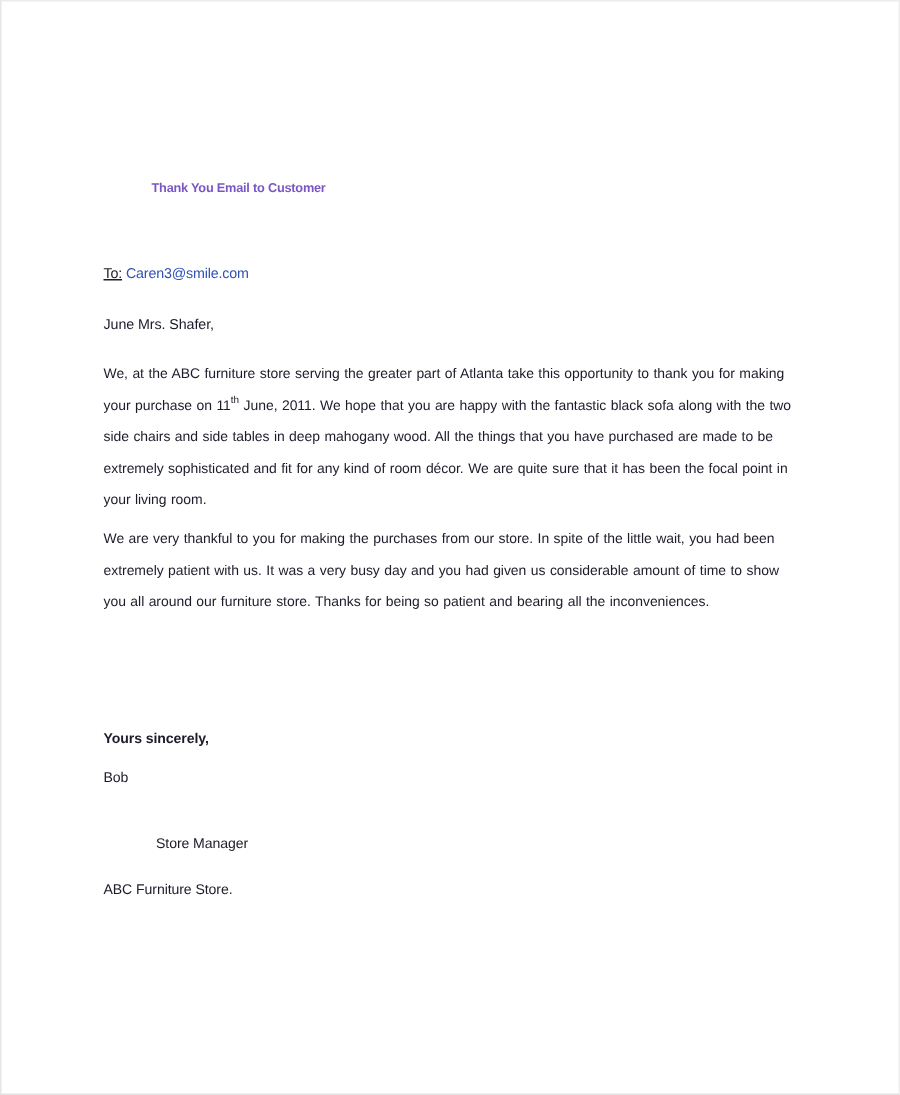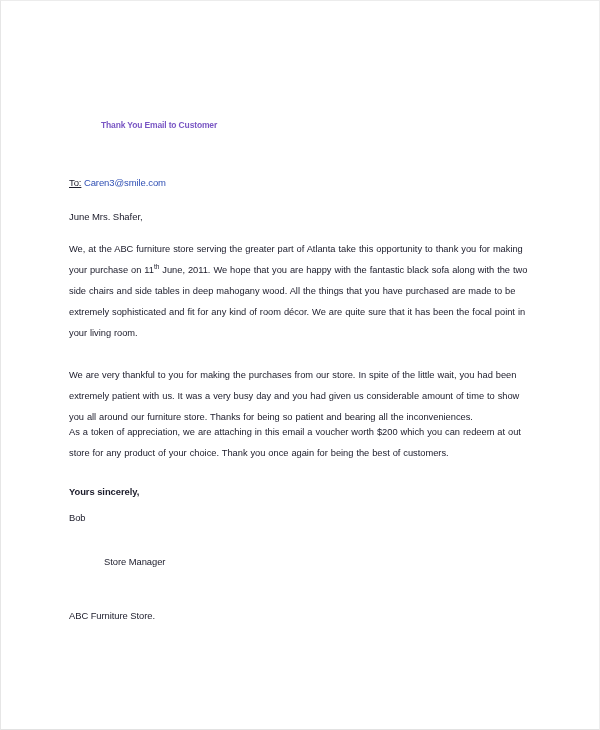--- a/index.html
+++ b/index.html
@@ -73,60 +73,59 @@
     left: 0;
     width: 460px;
     font-size: 9.3px;
     line-height: 21px;
     color: #1b1b2a;
     letter-spacing: -0.02px;
     text-align: left;
     word-spacing: 0.4px;
   }
   #para-1 { top: 238px; }
-  #para-2 { top: 348px; margin-top: 16px; }
+  #para-2 { top: 348px; }
   #para-3 { top: 421px; }
   .ordinal {
     font-size: 6.6px;
     vertical-align: super;
     line-height: 0;
   }
   .sign-line {
     position: absolute;
     left: 0;
     font-size: 9.4px;
     line-height: 13px;
     color: #1b1b2a;
     letter-spacing: -0.05px;
     white-space: nowrap;
   }
   #sign-closing { top: 484px; font-weight: bold; }
   #sign-name    { top: 510px; }
   #sign-role    { top: 554px; margin-left: 35px; }
-  #sign-company { top: 608px; }
+  #sign-company { top: 585px; }
 </style>
 </head>
 <body>
 
 <div id="page">
   <div id="sheet">
 
     <div class="doc-title">Thank You Email to Customer</div>
 
     <div class="to-line">
       <span class="to-label">To:</span><span>&nbsp;</span><span class="to-address">Caren3@smile.com</span>
     </div>
 
     <div class="salutation">June Mrs. Shafer,</div>
 
     <div class="para" id="para-1"><span>We, at the ABC furniture store serving the greater part of Atlanta take this opportunity to thank you for making your purchase on 11</span><span class="ordinal">th</span><span> June, 2011. We hope that you are happy with the fantastic black sofa along with the two side chairs and side tables in deep mahogany wood. All the things that you have purchased are made to be extremely sophisticated and fit for any kind of room décor. We are quite sure that it has been the focal point in your living room.</span></div>
 
     <div class="para" id="para-2">We are very thankful to you for making the purchases from our store. In spite of the little wait, you had been extremely patient with us. It was a very busy day and you had given us considerable amount of time to show you all around our furniture store. Thanks for being so patient and bearing all the inconveniences.</div>
 
-    <div class="para" id="para-3">As a token of appreciation, we are attaching in this email a voucher worth $200 which you can redeem at out store for any product of your choice. Thank you once again for being the best of customers.</div>
 
     <div class="sign-line" id="sign-closing">Yours sincerely,</div>
 
     <div class="sign-line" id="sign-name">Bob</div>
 
     <div class="sign-line" id="sign-role">Store Manager</div>
 
     <div class="sign-line" id="sign-company">ABC Furniture Store.</div>
 
   </div>

